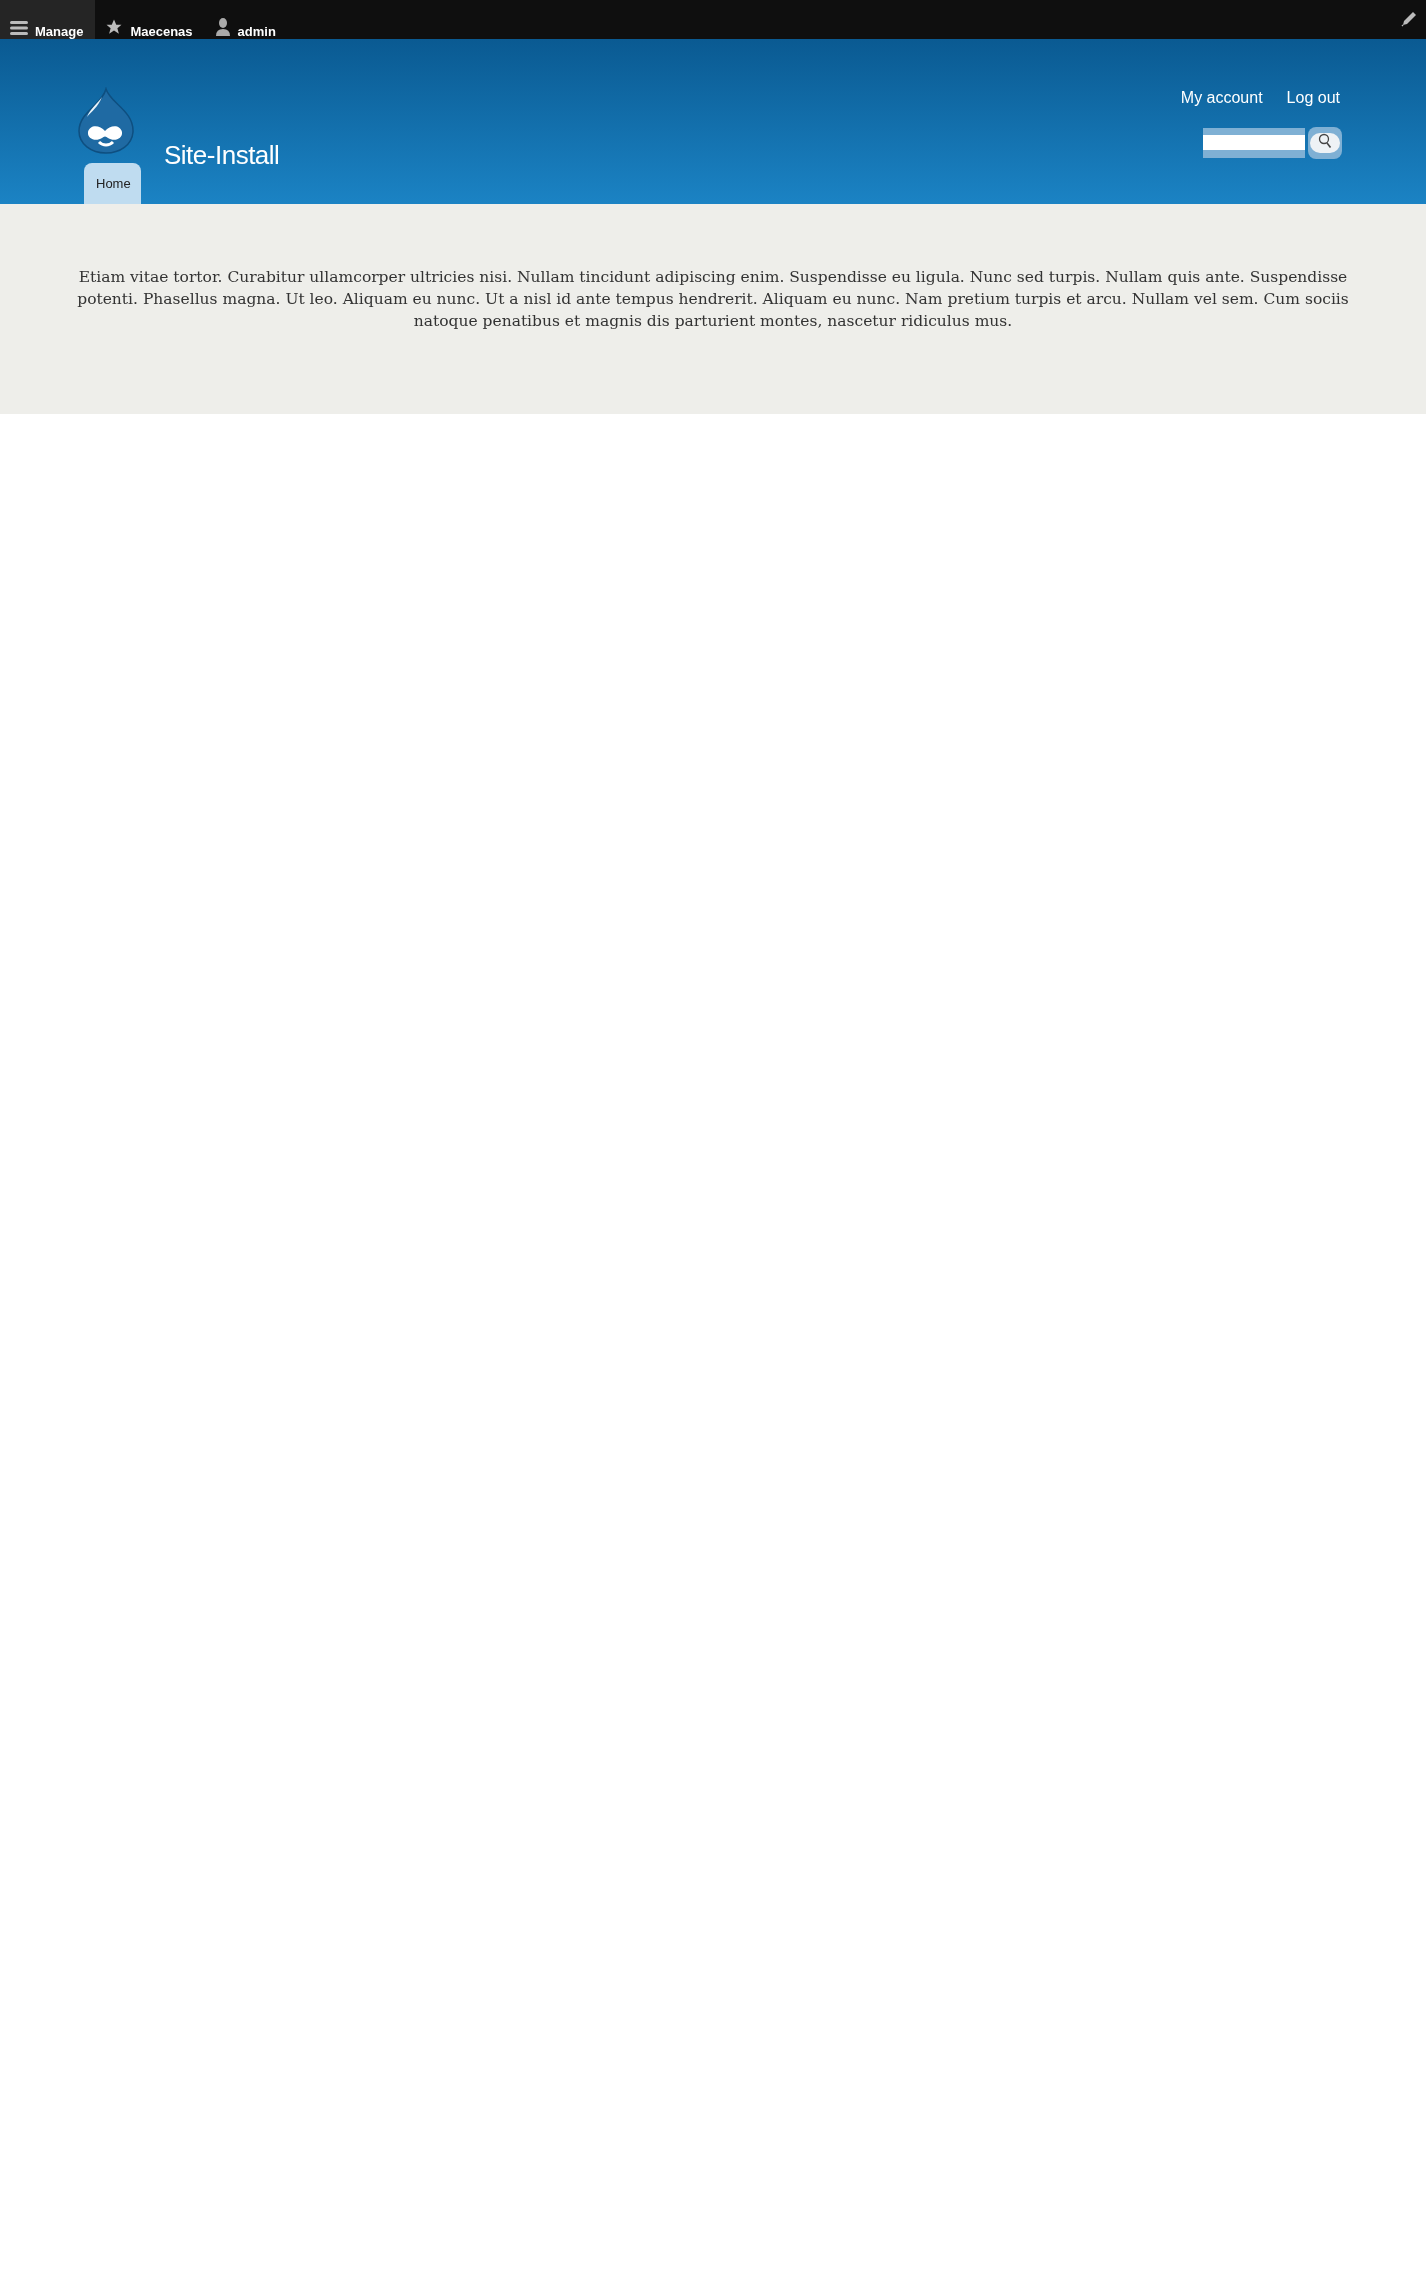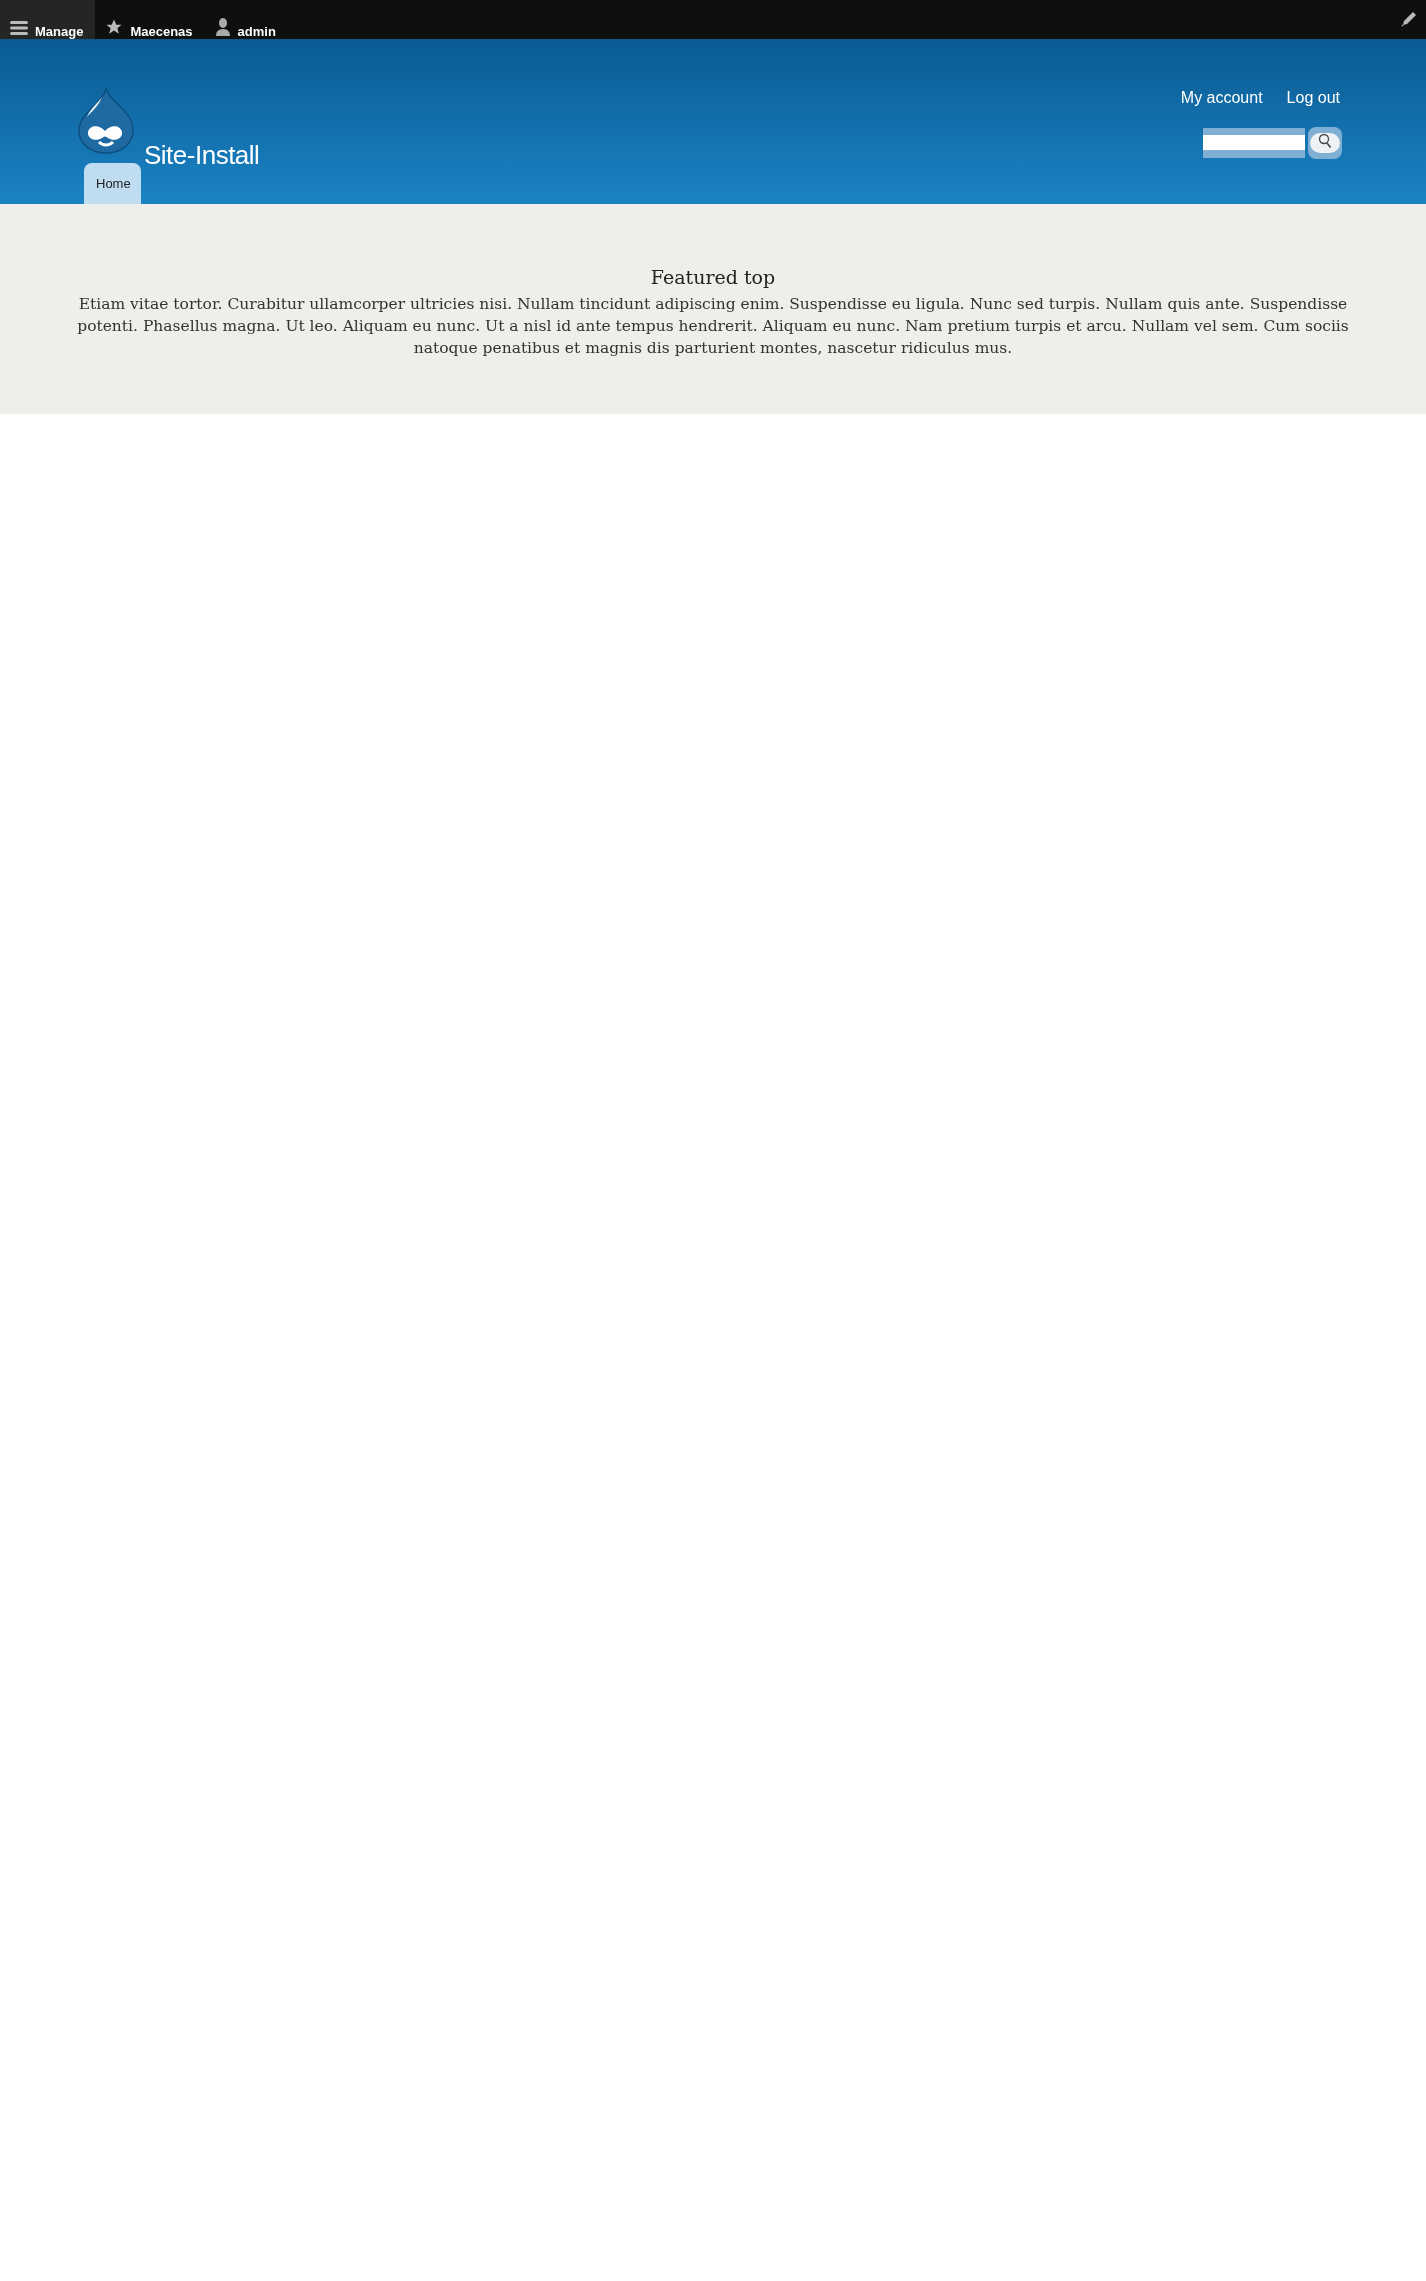--- a/index.html
+++ b/index.html
@@ -9,21 +9,21 @@
 
   
   .toolbar { height: 39px; background: #0f0f0f; display: flex; align-items: center; font-family: "Liberation Sans", sans-serif; font-weight: bold; font-size: 13px; color: #fff; position: relative; }
   .tb-item { display: flex; align-items: flex-end; height: 39px; padding: 0 12px 0 10px; gap: 7px; }
   .tb-item.active { background: #252525; }
   .tb-edit { position: absolute; right: 8px; top: 10px; }
 
   
   .header { height: 165px; background: linear-gradient(#0a5a92, #1b83c4); position: relative; }
   .logo { position: absolute; left: 76px; top: 48px; }
-  .site-name { position: absolute; left: 144px; top: 101px; font-family: "Liberation Sans", sans-serif; font-size: 26px; color: #fff; letter-spacing: -0.5px; }
+  .site-name { position: absolute; left: 164px; top: 101px; font-family: "Liberation Sans", sans-serif; font-size: 26px; color: #fff; letter-spacing: -0.5px; }
   .secondary-menu { position: absolute; right: 86px; top: 50px; display: flex; gap: 24px; font-family: "Liberation Sans", sans-serif; font-size: 16px; color: #fff; }
   .header-search { position: absolute; left: 1203px; top: 88px; display: flex; align-items: center; gap: 3px; }
   .hs-input { width: 102px; height: 30px; background: #7fb0d4; padding: 7px 0; }
   .hs-input div { background: #fff; height: 15px; }
   .hs-btn { width: 34px; height: 32px; border-radius: 8px; background: #7fb0d4; display: flex; align-items: center; justify-content: center; }
   .hs-btn div { width: 30px; height: 20px; border-radius: 10px; background: #eef2f5; display: flex; align-items: center; justify-content: center; }
   .main-menu { position: absolute; left: 84px; bottom: 0; }
   .mm-tab { display: inline-block; background: #bfdcf0; color: #222; font-family: "Liberation Sans", sans-serif; font-size: 13px; padding: 13px 10px 13px 12px; border-radius: 8px 8px 0 0; }
 
   
@@ -174,21 +174,20 @@
         </span>
       </div>
     </div>
   </div>
   <div class="main-menu">
     <span class="mm-tab">Home</span>
   </div>
 </div>
 
 <div class="featured-top">
-  <h2>Featured top</h2>
   <p>Etiam vitae tortor. Curabitur ullamcorper ultricies nisi. Nullam tincidunt adipiscing enim. Suspendisse eu ligula. Nunc sed turpis. Nullam quis ante. Suspendisse potenti. Phasellus magna. Ut leo. Aliquam eu nunc. Ut a nisl id ante tempus hendrerit. Aliquam eu nunc. Nam pretium turpis et arcu. Nullam vel sem. Cum sociis natoque penatibus et magnis dis parturient montes, nascetur ridiculus mus.</p>
 </div>
 
 <div class="breadcrumb">
   <a>Home</a>
 </div>
 
 <div class="block sb-search">
   <h2>Search</h2>
   <div class="sb-search-row">

